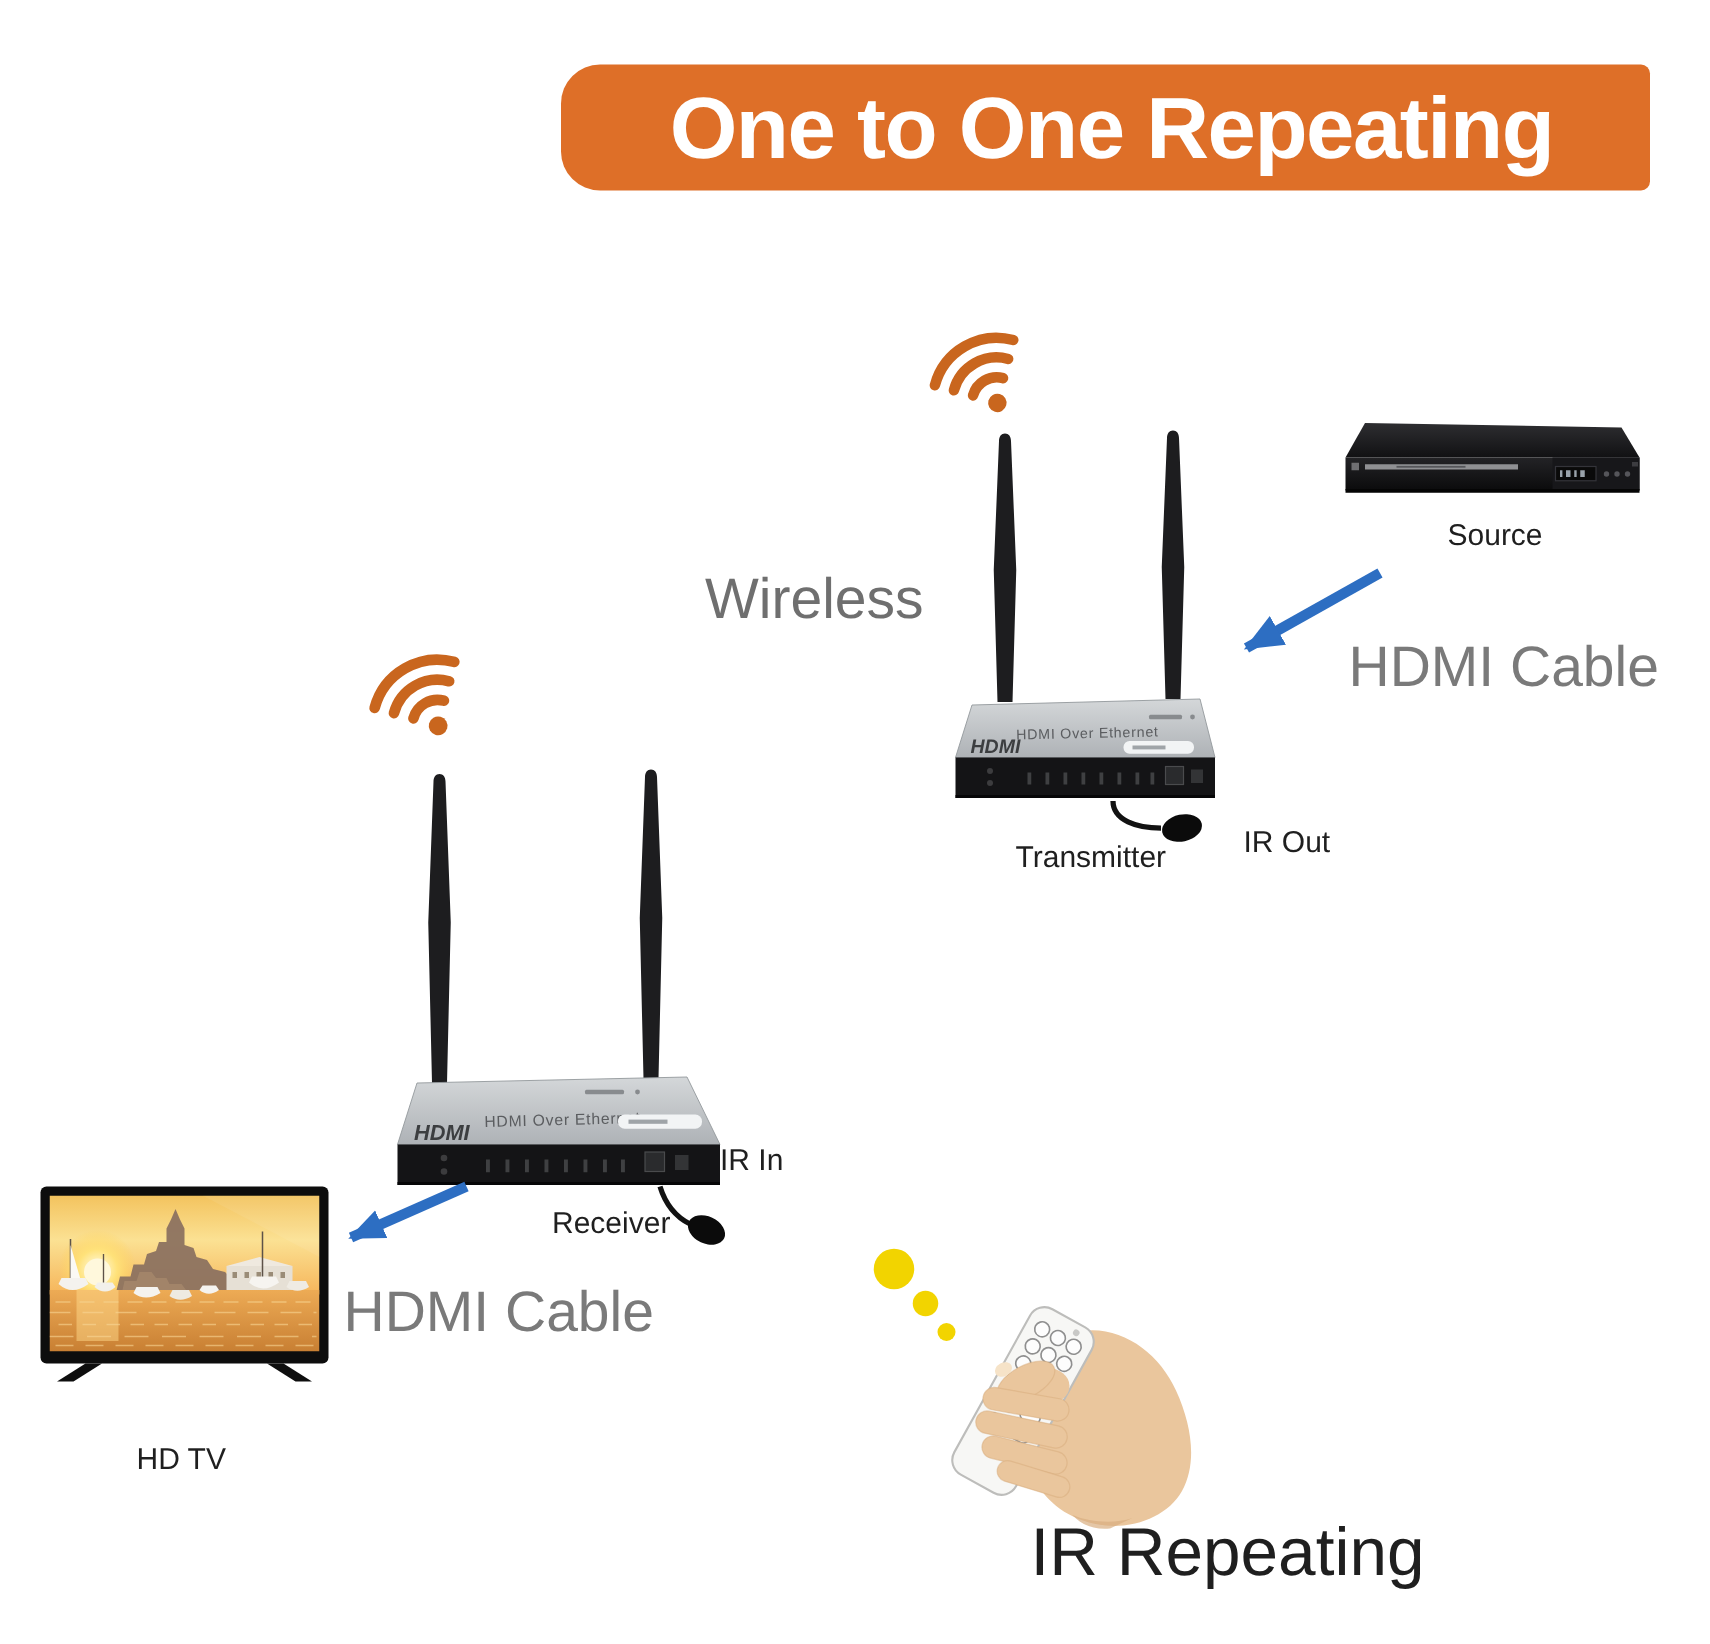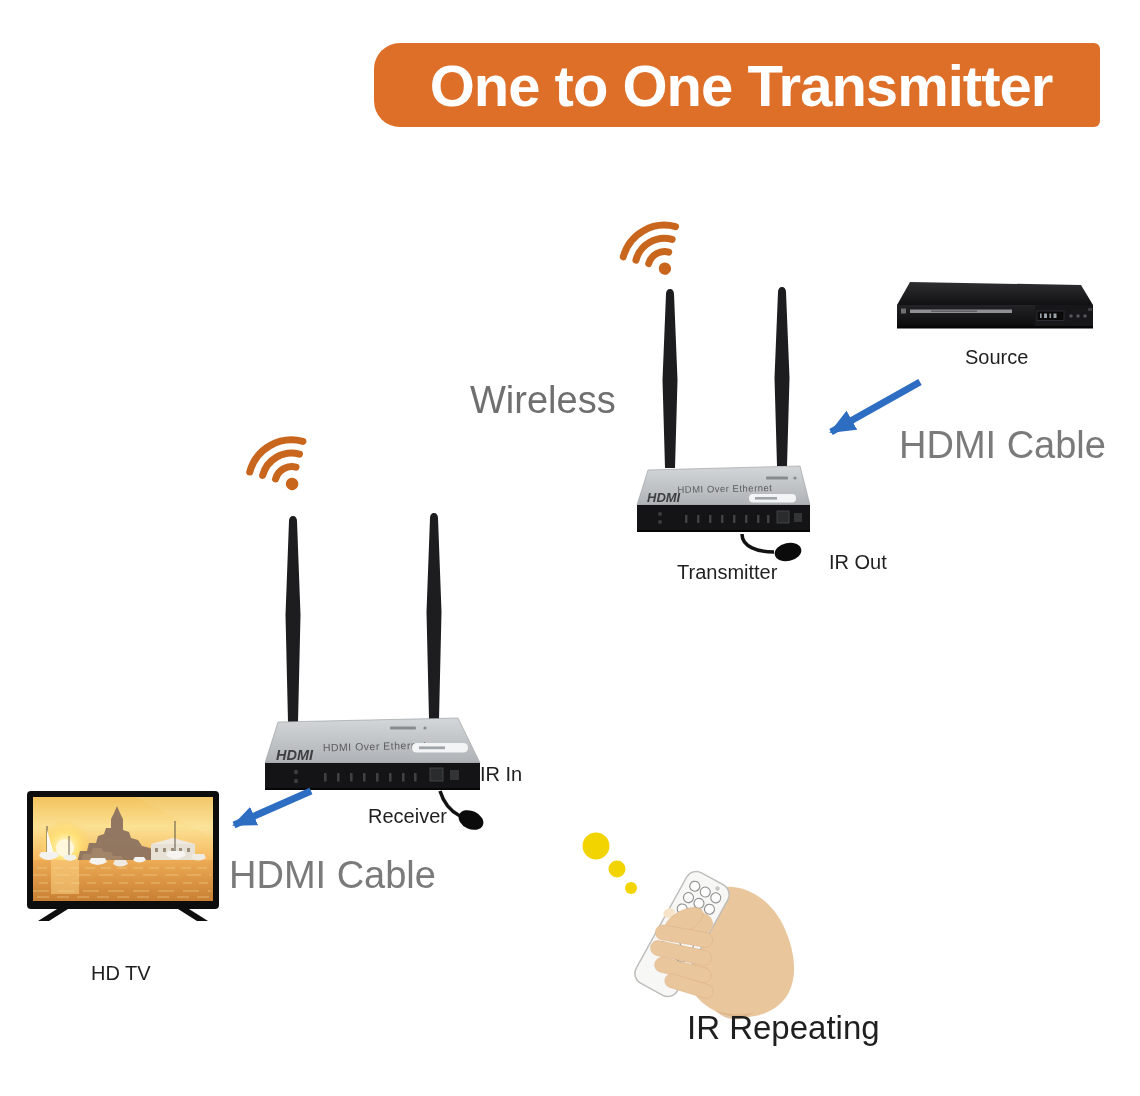--- a/index.html
+++ b/index.html
@@ -14,30 +14,30 @@
     border-radius:26px 6px 6px 26px;
     display:flex;align-items:center;justify-content:center;
   }
   .banner-title{
     color:var(--banner-text,#ffffff);font-size:58px;font-weight:bold;
     letter-spacing:-1px;padding-left:8px;white-space:nowrap;
   }
   .lbl{position:absolute;white-space:nowrap;line-height:1.05;}
   .lbl-black{color:var(--black-label,#1f1f1f);font-size:20px;}
   .lbl-gray{color:var(--gray-label,#7a7a7a);font-size:38px;}
-  .lbl-big{color:var(--black-label,#1f1f1f);font-size:33px;}
+  .lbl-big{color:var(--black-label,#1f1f1f);font-size:45px;}
   .wifi{transform:rotate(-30deg);}
 </style>
 </head>
 <body>
 
 <div class="canvas">
 
   <div class="banner">
-    <div class="banner-title">One to One Transmitter</div>
+    <div class="banner-title">One to One Repeating</div>
   </div>
 
   <svg class="abs wifi" style="left:612px;top:213px;" width="82" height="70" viewBox="0 0 100 84">
     <g fill="none" stroke="var(--wifi-icon,#C9661E)" stroke-width="8.5" stroke-linecap="round">
       <path d="M35.9 55.9 A20 20 0 0 1 64.1 55.9"></path>
       <path d="M24.5 44.5 A36 36 0 0 1 75.5 44.5"></path>
       <path d="M13.2 33.2 A52 52 0 0 1 86.8 33.2"></path>
     </g>
     <circle cx="50" cy="71" r="7.5" fill="var(--wifi-icon,#C9661E)"></circle>
   </svg>

